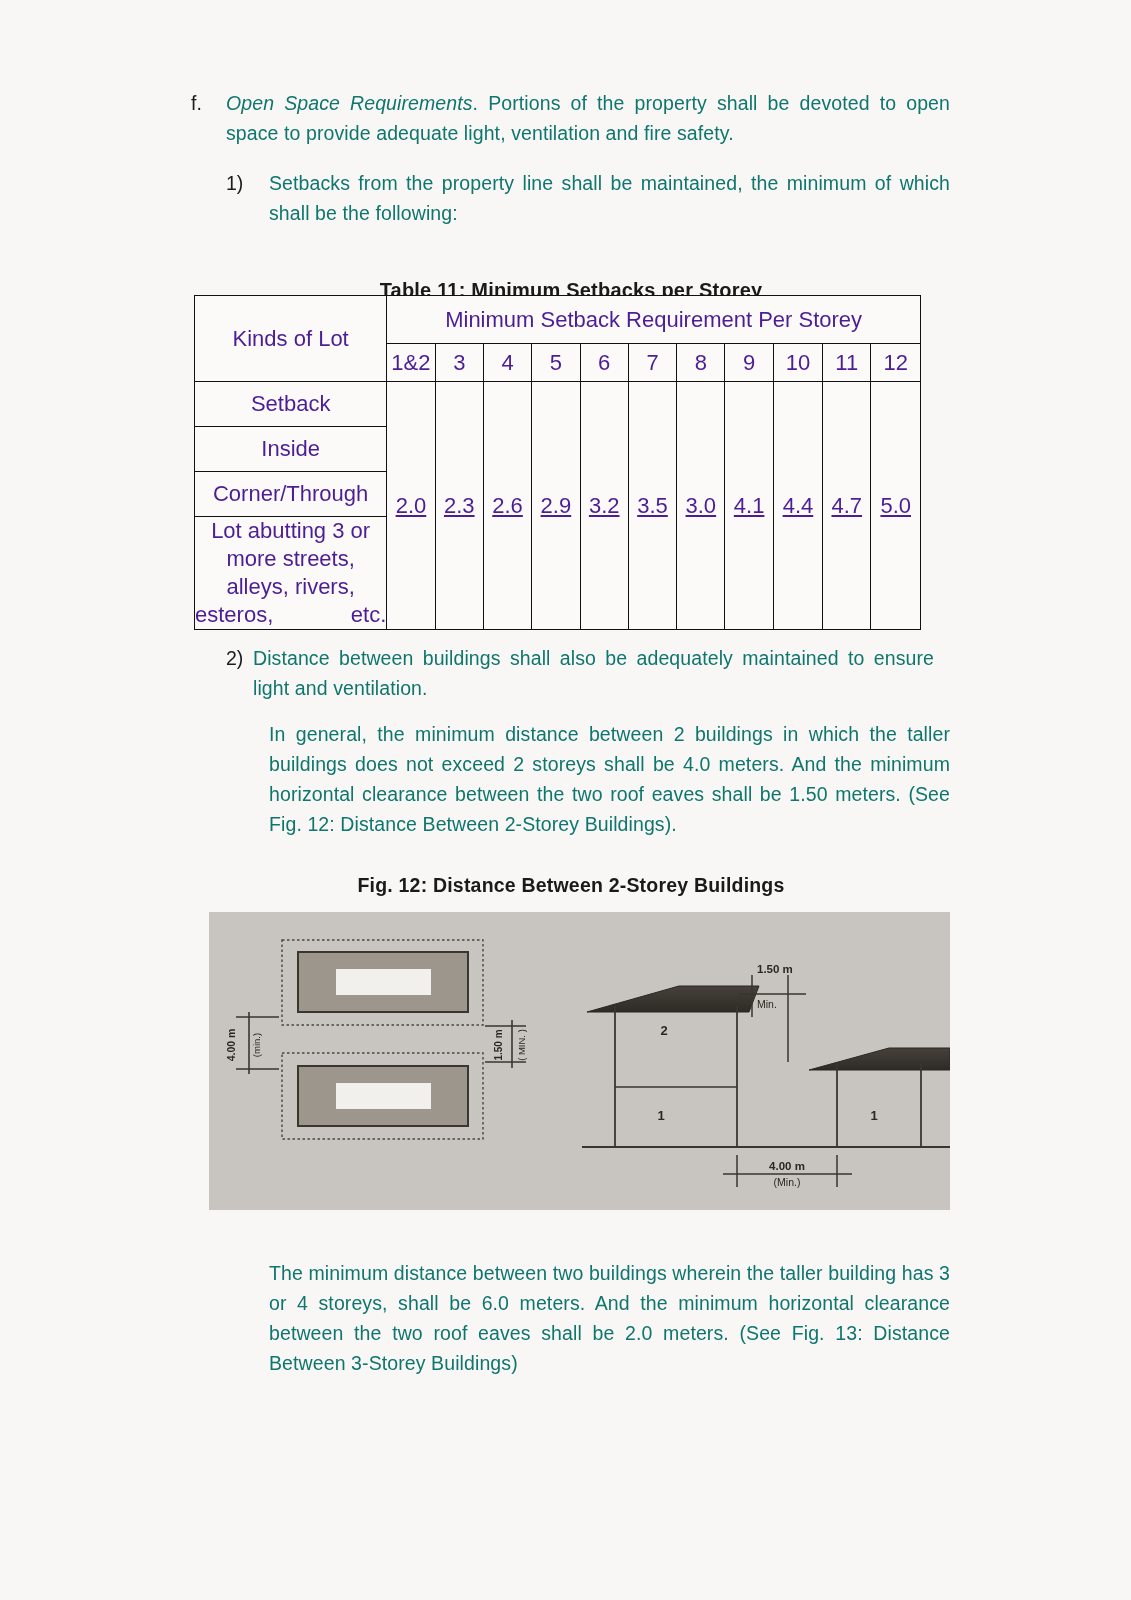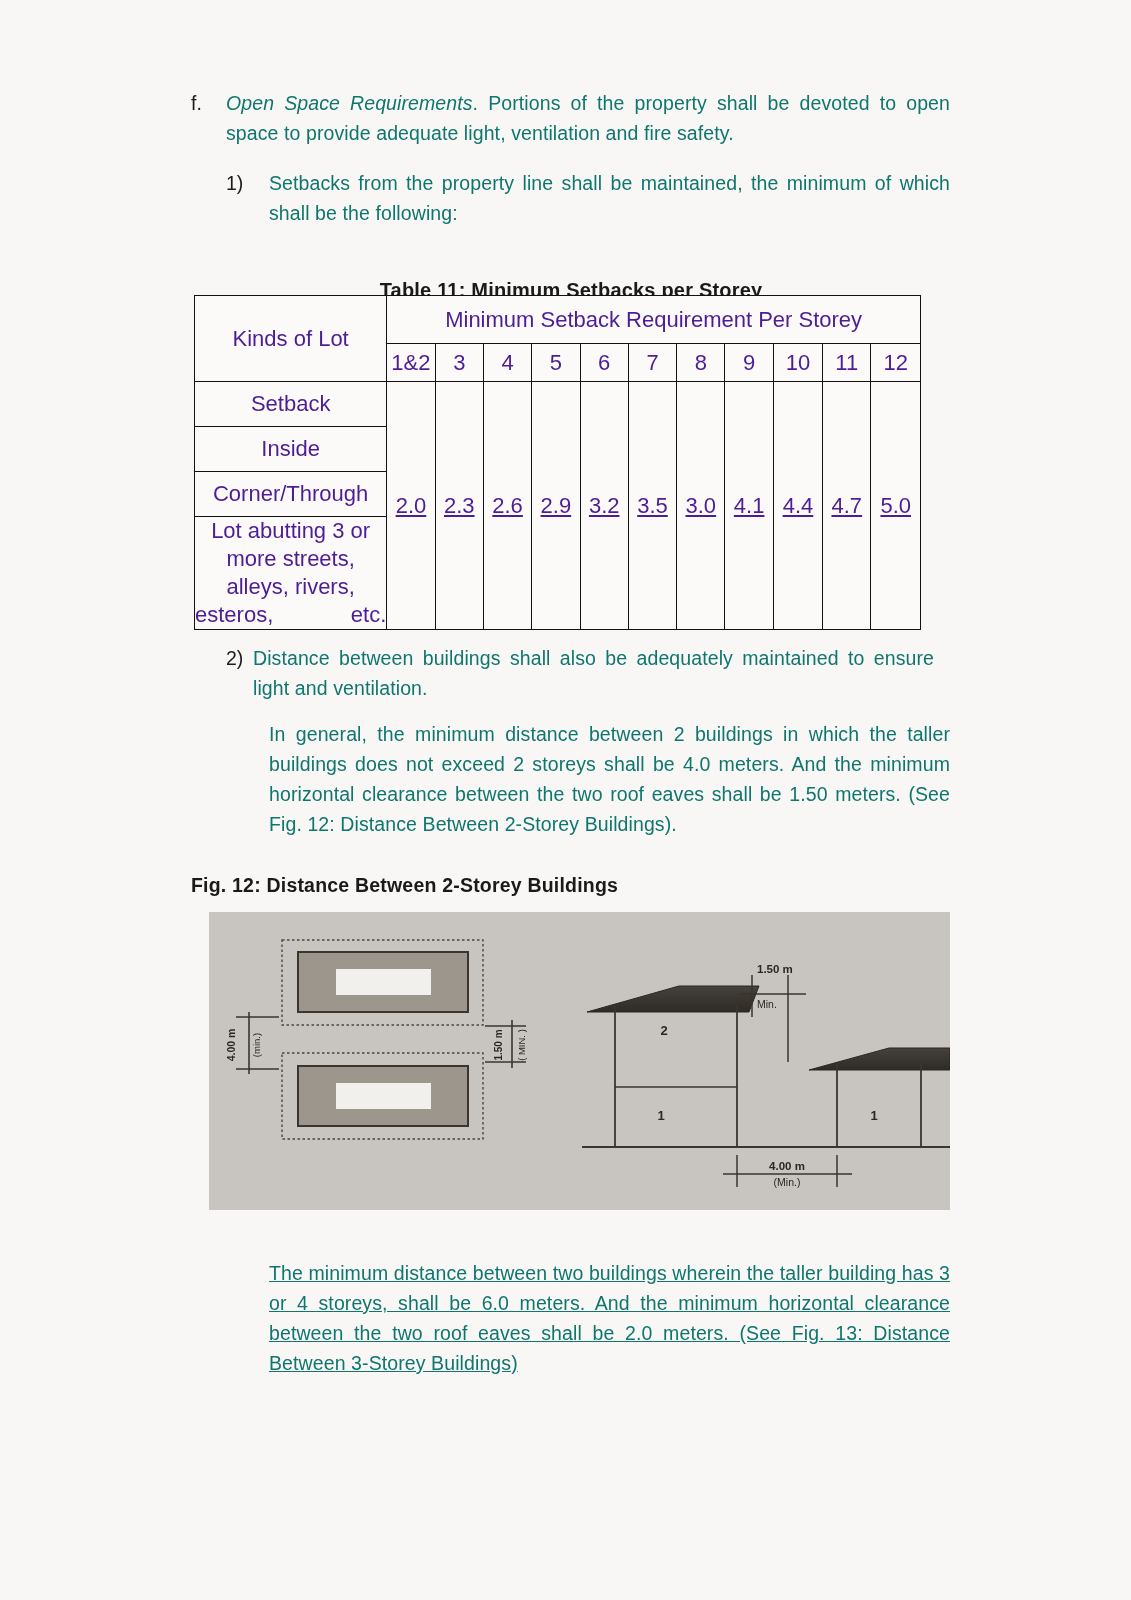--- a/index.html
+++ b/index.html
@@ -103,40 +103,40 @@
   
   #item2-marker { left: 226px; top: 643px; }
   #item2-body   { left: 253px; top: 643px; width: 681px; }
   #item2-para2  { left: 269px; top: 719px; width: 681px; }
 
   
   #fig-caption {
     position: absolute;
     left: 191px; top: 874px;
     width: 760px;
-    text-align: left;
+    text-align: center;
     font-size: 19.5px;
     font-weight: bold;
     letter-spacing: 0.2px;
   }
 
   
   #figure-wrap {
     position: absolute;
     left: 209px;
     top: 912px;
     width: 741px;
     height: 298px;
     background: #c8c4bf;
     overflow: hidden;
   }
   #figure-wrap svg { display: block; }
 
   
-  #closing-para { left: 269px; top: 1258px; width: 681px; text-decoration: underline; }
+  #closing-para { left: 269px; top: 1258px; width: 681px; }
 
   
   #page-number {
     position: absolute;
     left: 0; top: 1438px;
     width: 1131px;
     text-align: center;
     font-family: "Liberation Serif", serif;
     font-size: 17px;
     color: #2a2a2a;

